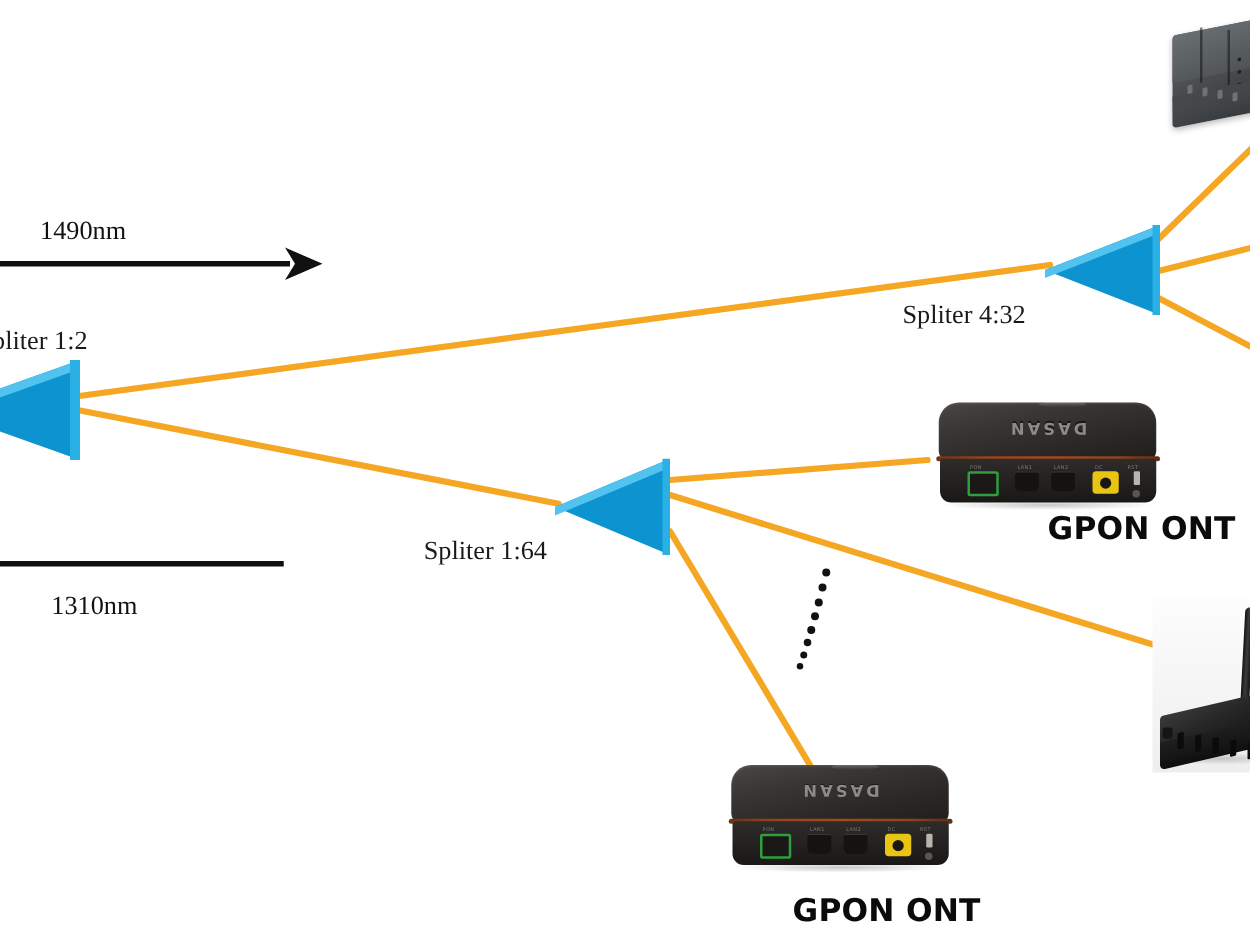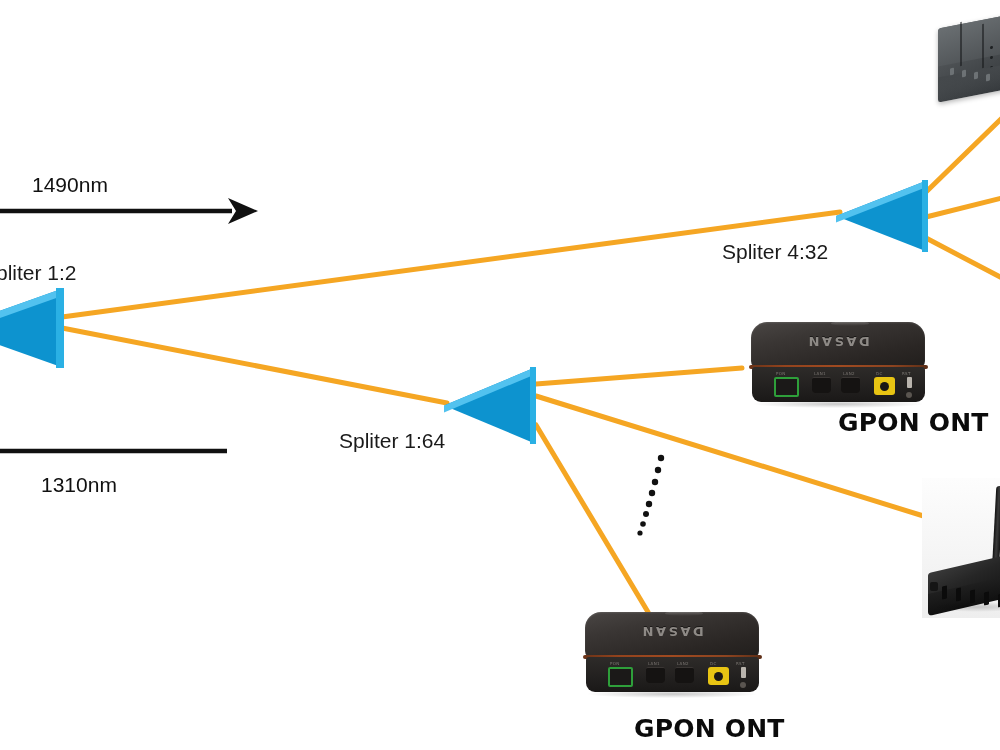--- a/index.html
+++ b/index.html
@@ -23,21 +23,21 @@
     pointer-events: none;
   }
 
   
   .label {
     position: absolute;
     color: #1a1a1a;
     font-size: 21px;
     line-height: 1;
     white-space: nowrap;
-    font-family: Liberation Sans, sans-serif;
+    font-family: Liberation Serif, serif;
   }
   .wavelength-label { font-size: 21px; color: #111; }
   .device-label {
     position: absolute;
     font-size: 25px;
     font-weight: bold;
     color: #0b0b0b;
     white-space: nowrap;
     letter-spacing: 0.2px;
     font-family: "DejaVu Sans", "Liberation Sans", sans-serif;

